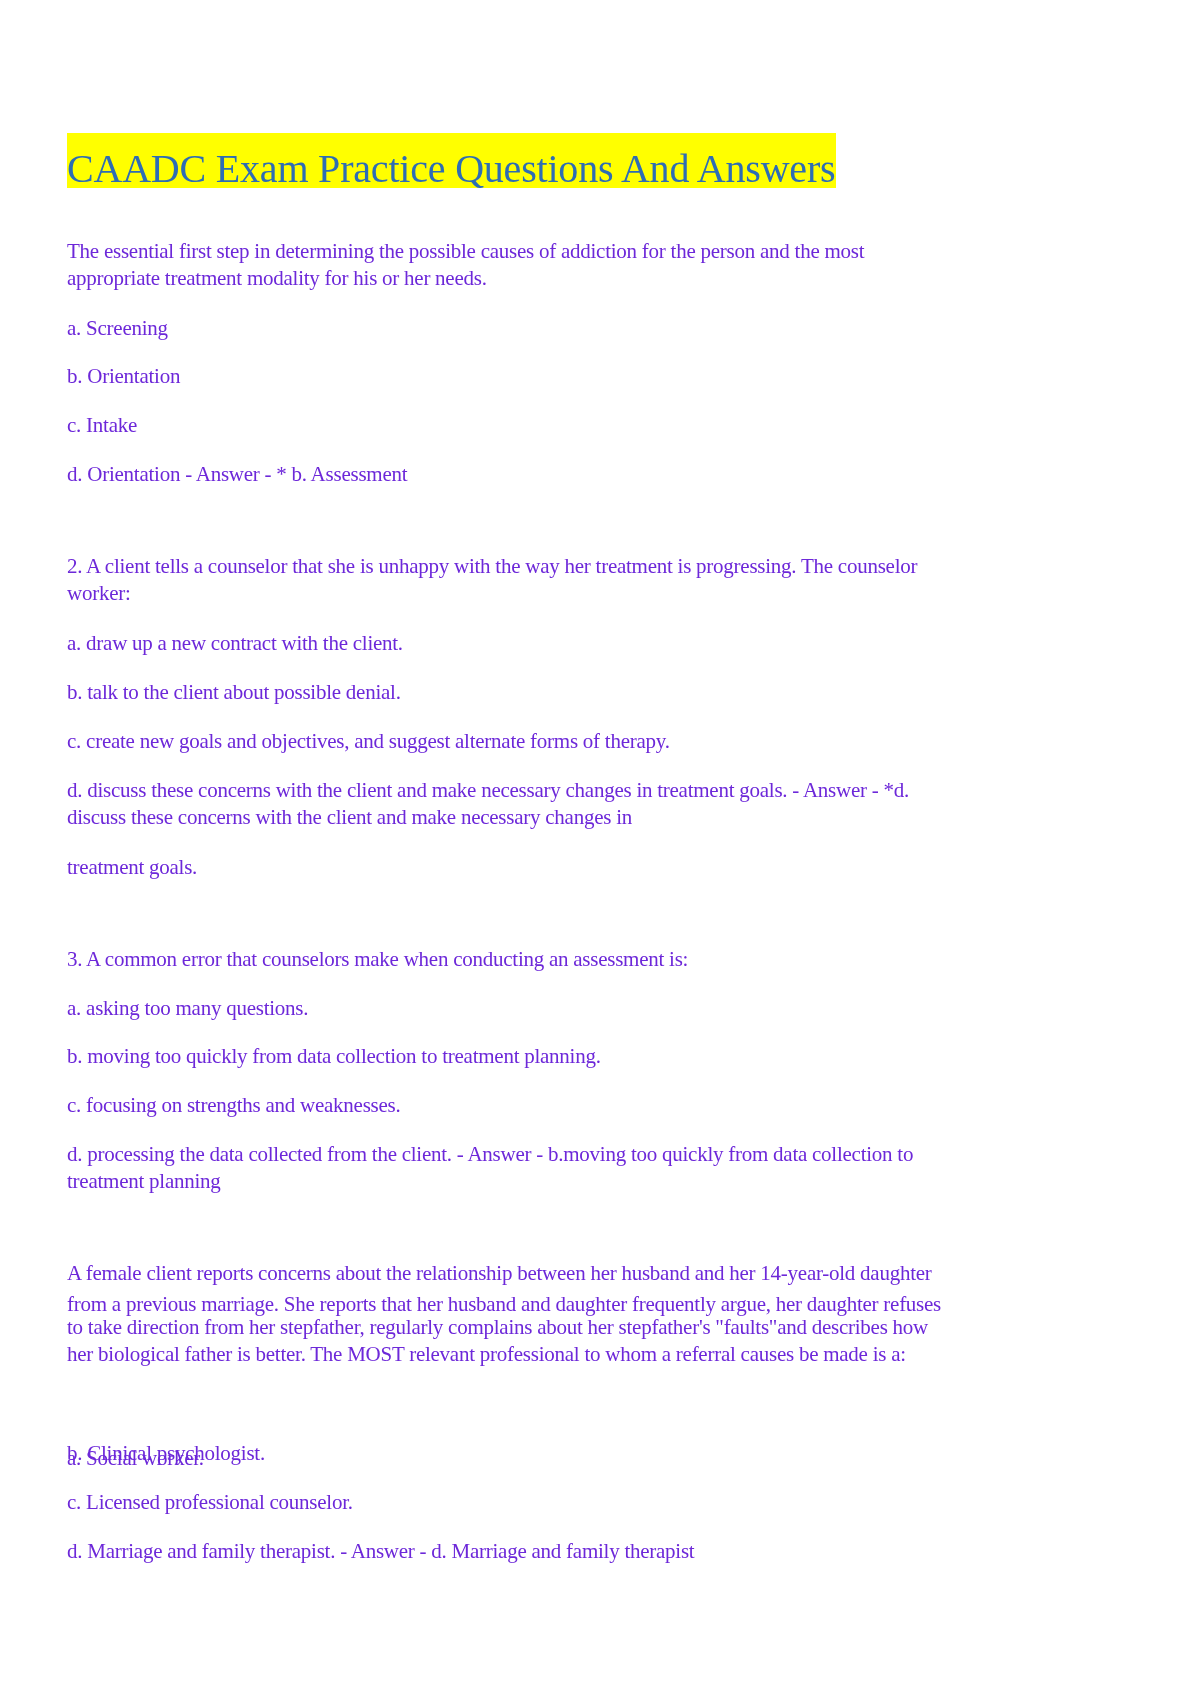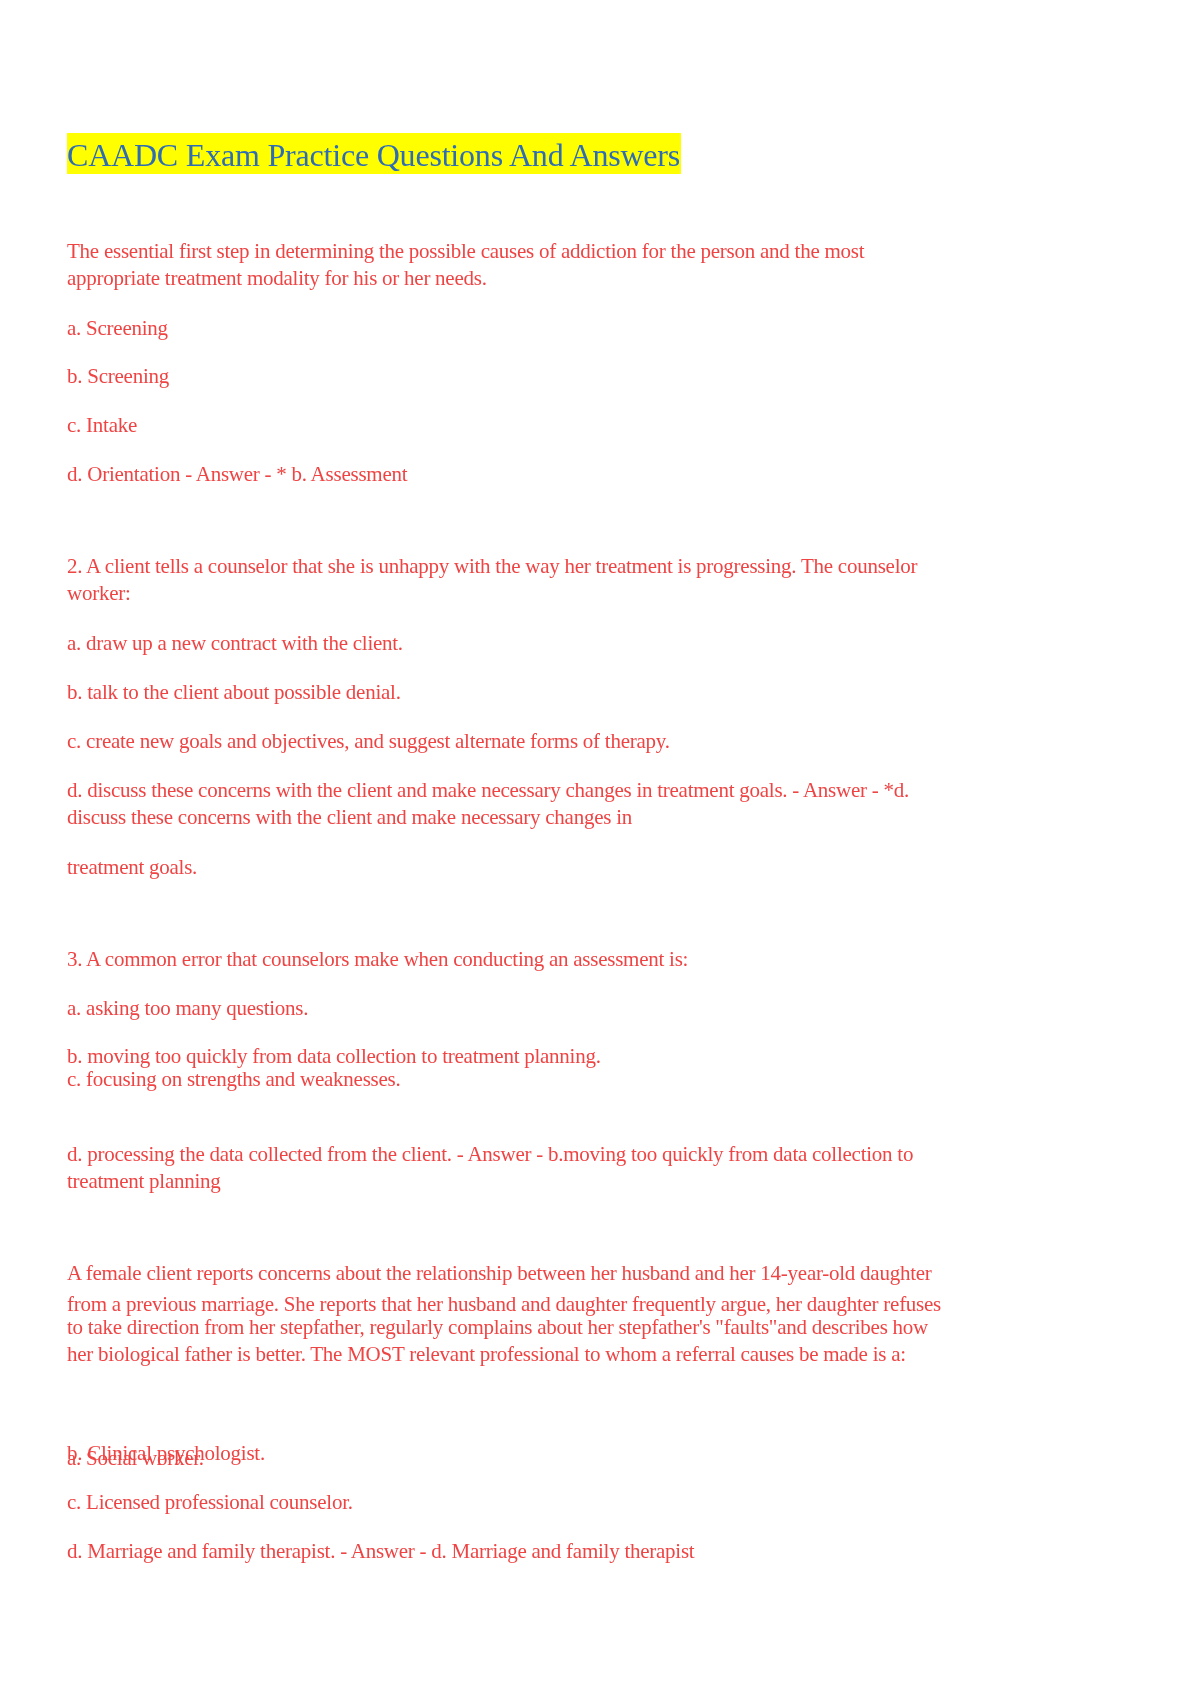--- a/index.html
+++ b/index.html
@@ -21,71 +21,71 @@
       width: 1191px;
       height: 1684px;
     }
     .title {
       position: absolute;
       left: 67px;
       top: 133px;
       margin: 0;
       font-family: "Liberation Serif", "DejaVu Serif", serif;
       font-weight: normal;
-      font-size: 32px;
+      font-size: 40px;
       line-height: 38px;
       color: #2e6db4;
       background: #ffff00;
-      padding: 3px 1px 0 0;
+      padding: 17px 1px 0 0;
       white-space: nowrap;
       letter-spacing: -0.2px;
     }
     .line {
       position: absolute;
       left: 67px;
       margin: 0;
       font-size: 21px;
       line-height: 28px;
       white-space: nowrap;
       letter-spacing: -0.25px;
-      color: #ef4444;
+      color: #6d28d9;
     }
   </style>
 </head>
 <body>
 
 <div class="page">
 
   <h1 class="title">CAADC Exam Practice Questions And Answers</h1>
 
   <div>
     <p class="line" style="top:237px">The essential first step in determining the possible causes of addiction for the person and the most</p>
     <p class="line" style="top:264px">appropriate treatment modality for his or her needs.</p>
     <p class="line" style="top:314px">a. Screening</p>
-    <p class="line" style="top:362px">b. Screening</p>
+    <p class="line" style="top:362px">b. Orientation</p>
     <p class="line" style="top:411px">c. Intake</p>
     <p class="line" style="top:460px">d. Orientation - Answer - * b. Assessment</p>
   </div>
 
   <div>
     <p class="line" style="top:552px">2. A client tells a counselor that she is unhappy with the way her treatment is progressing. The counselor</p>
     <p class="line" style="top:579px">worker:</p>
     <p class="line" style="top:629px">a. draw up a new contract with the client.</p>
     <p class="line" style="top:678px">b. talk to the client about possible denial.</p>
     <p class="line" style="top:727px">c. create new goals and objectives, and suggest alternate forms of therapy.</p>
     <p class="line" style="top:776px">d. discuss these concerns with the client and make necessary changes in treatment goals. - Answer - *d.</p>
     <p class="line" style="top:803px">discuss these concerns with the client and make necessary changes in</p>
     <p class="line" style="top:853px">treatment goals.</p>
   </div>
 
   <div>
     <p class="line" style="top:945px">3. A common error that counselors make when conducting an assessment is:</p>
     <p class="line" style="top:994px">a. asking too many questions.</p>
     <p class="line" style="top:1042px">b. moving too quickly from data collection to treatment planning.</p>
-    <p class="line" style="top:1065px">c. focusing on strengths and weaknesses.</p>
+    <p class="line" style="top:1091px">c. focusing on strengths and weaknesses.</p>
     <p class="line" style="top:1140px">d. processing the data collected from the client. - Answer - b.moving too quickly from data collection to</p>
     <p class="line" style="top:1167px">treatment planning</p>
   </div>
 
   <div>
     <p class="line" style="top:1259px">A female client reports concerns about the relationship between her husband and her 14-year-old daughter</p>
     <p class="line" style="top:1290px">from a previous marriage. She reports that her husband and daughter frequently argue, her daughter refuses</p>
     <p class="line" style="top:1313px">to take direction from her stepfather, regularly complains about her stepfather's "faults"and describes how</p>
     <p class="line" style="top:1340px">her biological father is better. The MOST relevant professional to whom a referral causes be made is a:</p>
     <p class="line" style="top:1444px">a. Social worker.</p>

